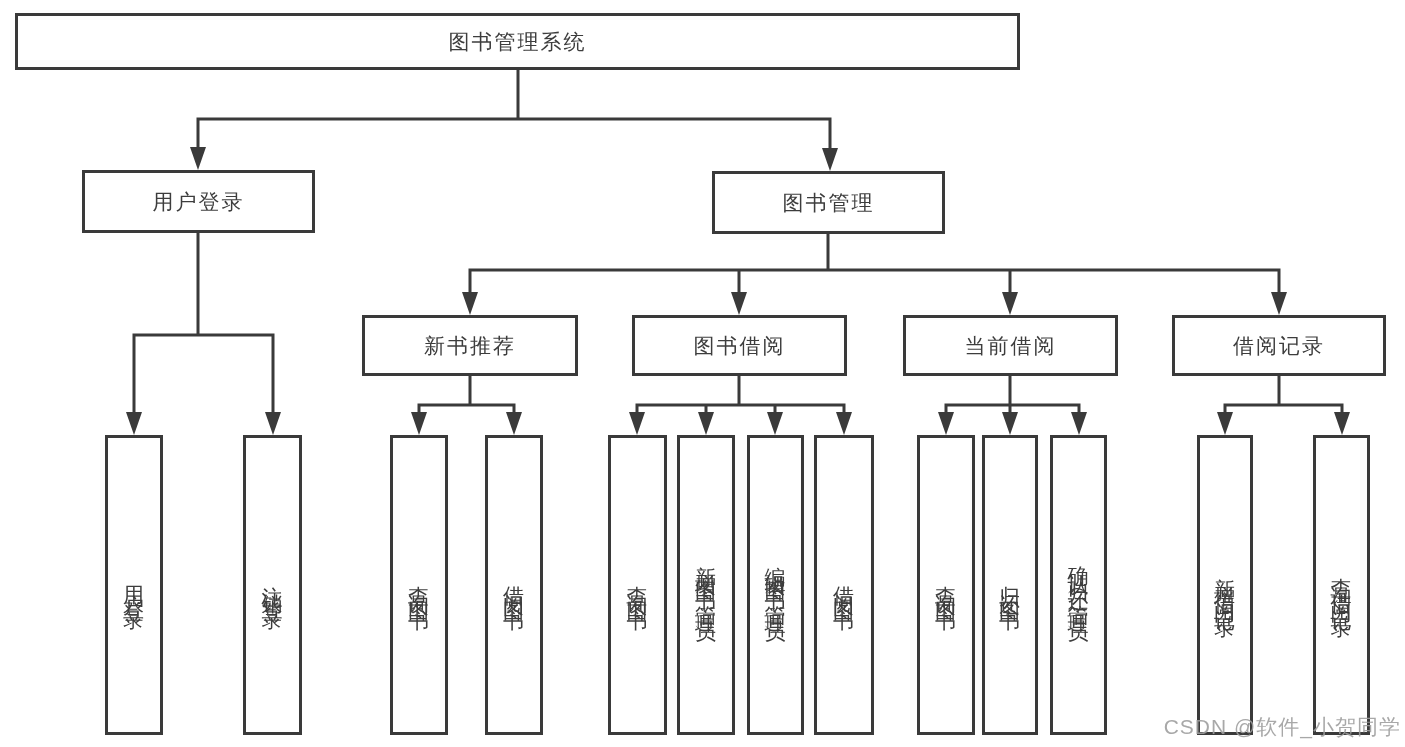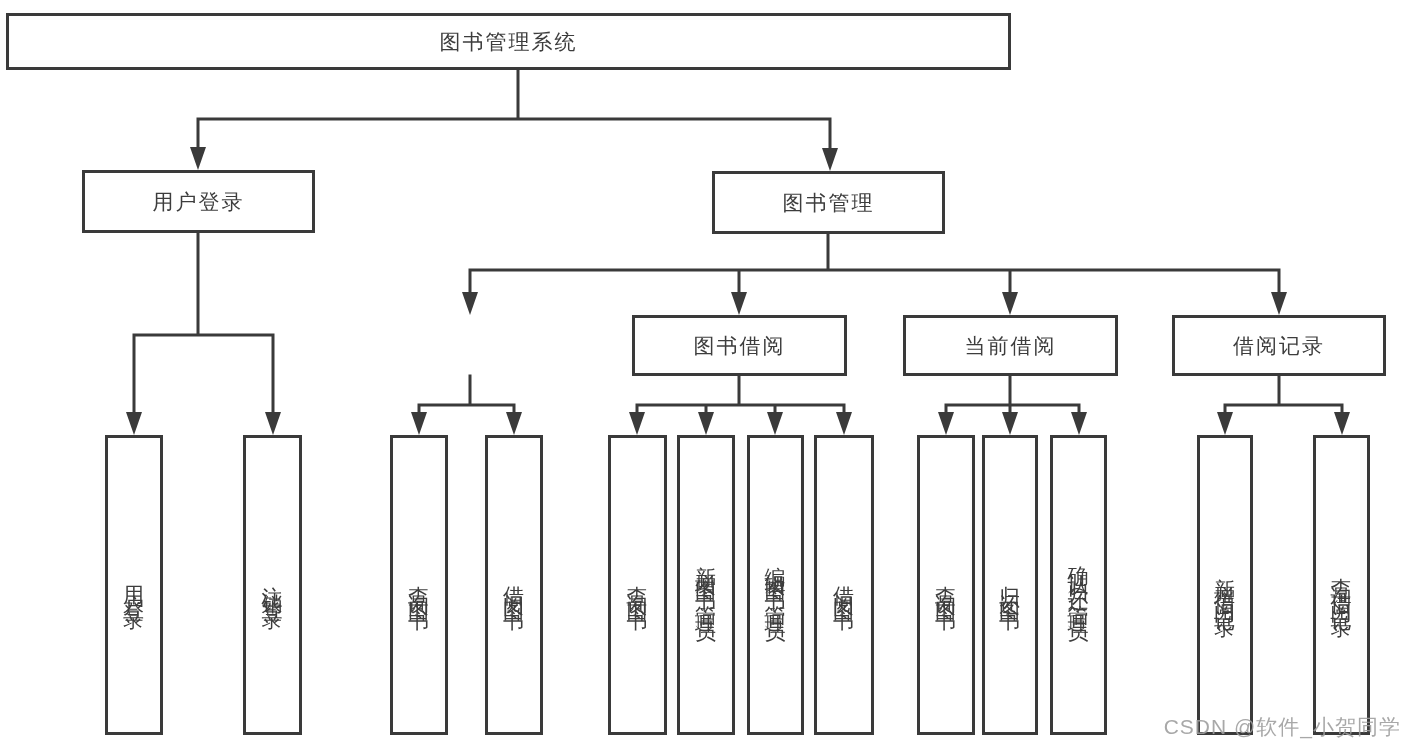--- a/index.html
+++ b/index.html
@@ -88,31 +88,34 @@
       <polygon points="767,412 783,412 775,435"></polygon>
       <polygon points="836,412 852,412 844,435"></polygon>
       <polygon points="938,412 954,412 946,435"></polygon>
       <polygon points="1002,412 1018,412 1010,435"></polygon>
       <polygon points="1071,412 1087,412 1079,435"></polygon>
       <polygon points="1217,412 1233,412 1225,435"></polygon>
       <polygon points="1334,412 1350,412 1342,435"></polygon>
     </g>
   </svg>
 
-  <div class="box hbox root" style="left:6px;top:13px;width:1005px;height:57px">
+  <div class="box hbox root" style="left:15px;top:13px;width:1005px;height:57px">
     <span>图书管理系统</span>
   </div>
 
   <div class="box hbox" style="left:82px;top:170px;width:233px;height:63px">
     <span>用户登录</span>
   </div>
   <div class="box hbox" style="left:712px;top:171px;width:233px;height:63px">
     <span>图书管理</span>
   </div>
 
+  <div class="box hbox" style="left:362px;top:315px;width:216px;height:61px">
+    <span>新书推荐</span>
+  </div>
   <div class="box hbox" style="left:903px;top:315px;width:215px;height:61px">
     <span>当前借阅</span>
   </div>
   <div class="box hbox" style="left:632px;top:315px;width:215px;height:61px">
     <span>图书借阅</span>
   </div>
   <div class="box hbox" style="left:1172px;top:315px;width:214px;height:61px">
     <span>借阅记录</span>
   </div>
 

